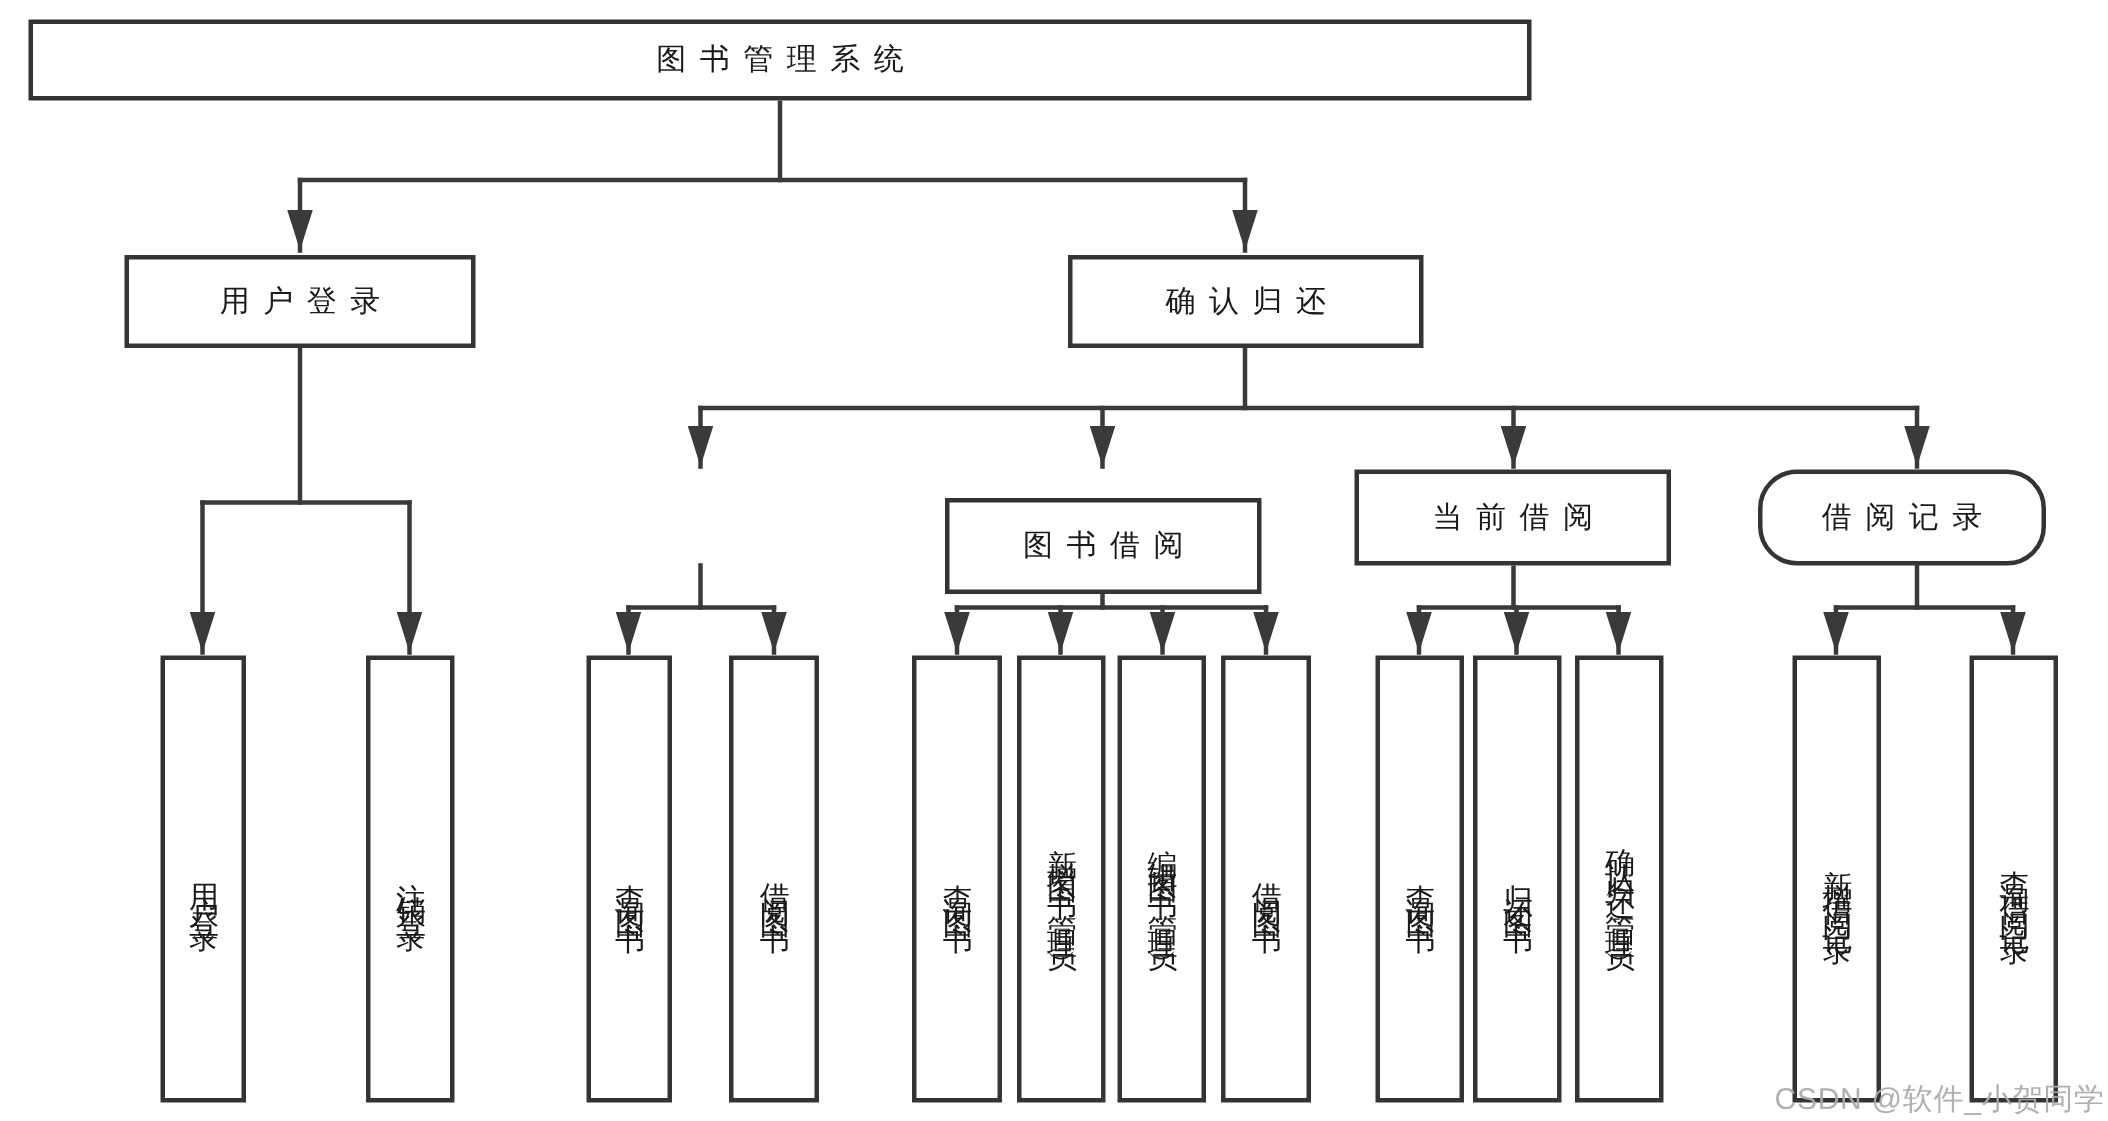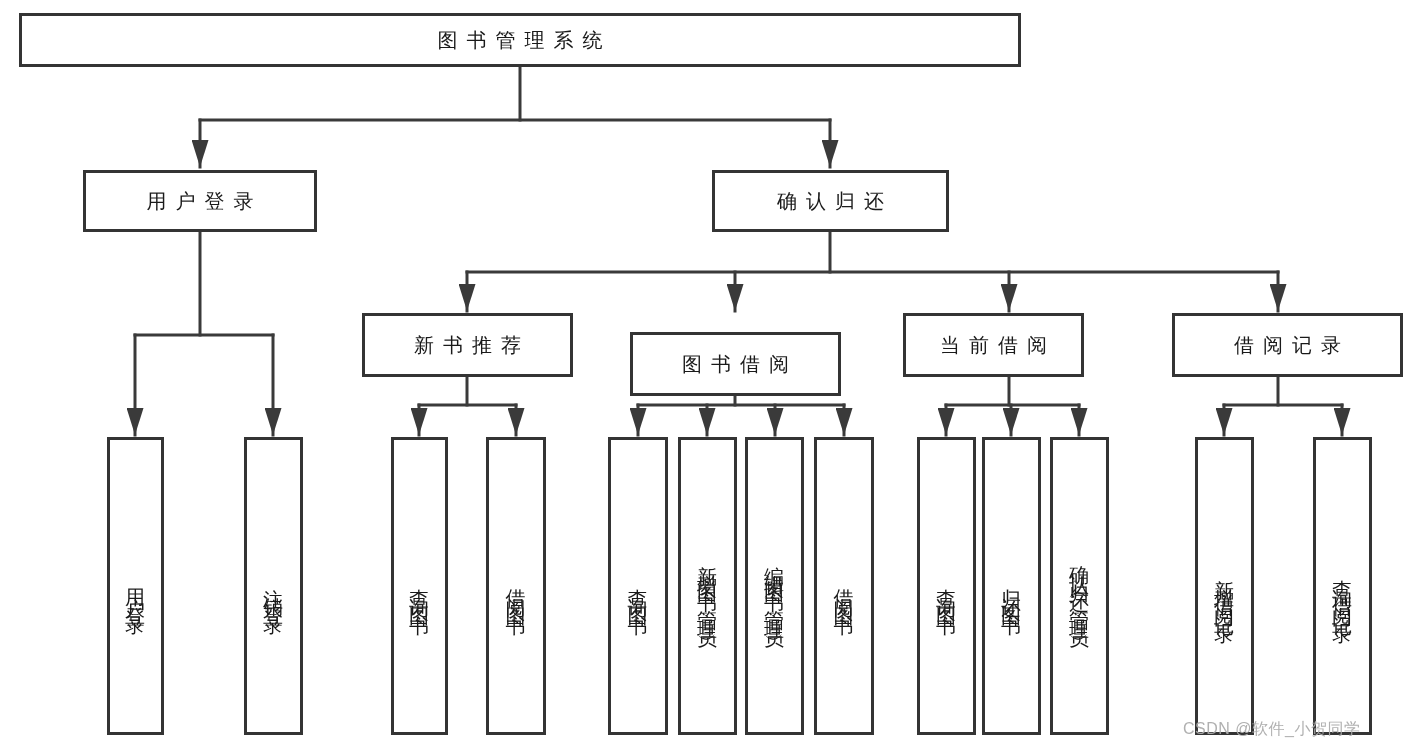--- a/index.html
+++ b/index.html
@@ -53,21 +53,21 @@
     font-size: 20px;
     letter-spacing: 9px;
     margin-bottom: -9px;
     line-height: 1;
     white-space: nowrap;
   }
   .watermark {
     position: absolute;
     left: 1183px;
     top: 719px;
-    font-size: 16px;
+    font-size: 20px;
     letter-spacing: 0.5px;
     color: rgba(172, 172, 172, 0.95);
     z-index: 3;
     white-space: nowrap;
   }
 </style>
 </head>
 <body>
 
 <div class="canvas">
@@ -126,30 +126,27 @@
     <span class="lbl">图书管理系统</span>
   </div>
 
   <div class="node" style="left:83px; top:170px; width:234px; height:62px;">
     <span class="lbl">用户登录</span>
   </div>
   <div class="node" style="left:712px; top:170px; width:237px; height:62px;">
     <span class="lbl">确认归还</span>
   </div>
 
-  <div class="node" style="left:362px; top:313px; width:211px; height:64px;">
-    <span class="lbl">新书推荐</span>
-  </div>
   <div class="node" style="left:630px; top:313px; width:211px; height:64px;margin-top:19px;">
     <span class="lbl">图书借阅</span>
   </div>
-  <div class="node" style="left:903px; top:313px; width:181px; height:64px;">
+  <div class="node" style="left:903px; top:313px; width:211px; height:64px;">
     <span class="lbl">当前借阅</span>
   </div>
-  <div class="node" style="left:1172px; top:313px; width:231px; height:64px;">
+  <div class="node" style="left:1172px; top:313px; width:192px; height:64px;border-radius:26px;">
     <span class="lbl">借阅记录</span>
   </div>
 
   <div class="leaf" style="left:107px; top:437px; width:57px; height:298px;">
     <span class="lbl-v">用户登录</span>
   </div>
   <div class="leaf" style="left:244px; top:437px; width:59px; height:298px;">
     <span class="lbl-v">注销登录</span>
   </div>
 

